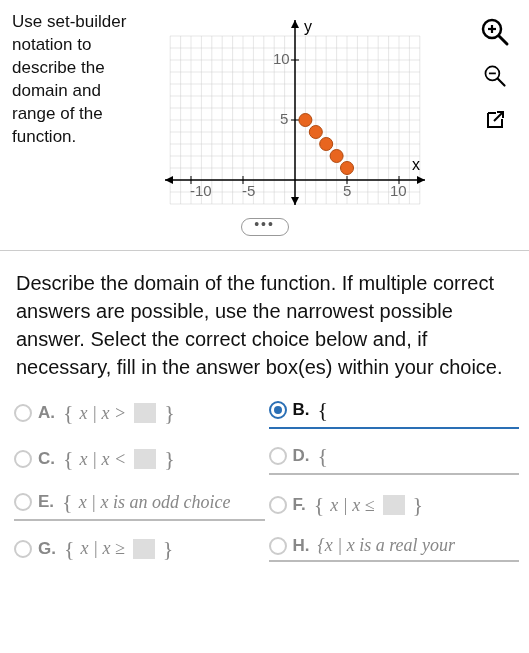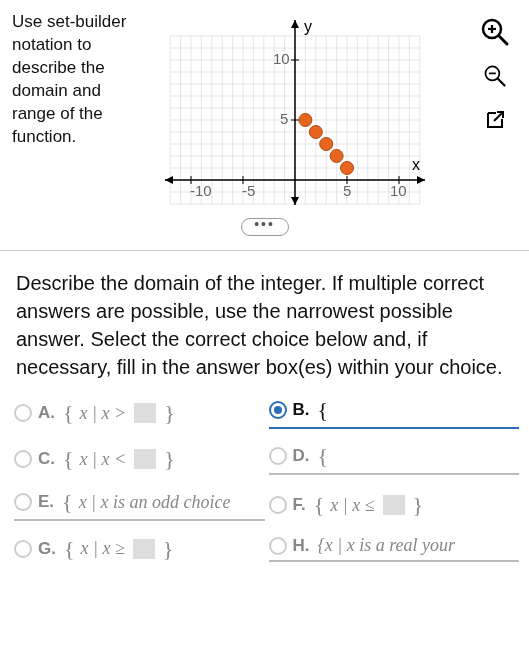--- a/index.html
+++ b/index.html
@@ -248,21 +248,21 @@
     </div>
   </div>
 </div>
 
 <div class="ellipsis-pill">
   <span>•••</span>
 </div>
 
 <hr class="divider">
 
-<div class="question-text">Describe the domain of the integer. If multiple correct answers are possible, use the narrowest possible answer. Select the correct choice below and, if necessary, fill in the answer box(es) within your choice.</div>
+<div class="question-text">Describe the domain of the function. If multiple correct answers are possible, use the narrowest possible answer. Select the correct choice below and, if necessary, fill in the answer box(es) within your choice.</div>
 
 <div class="choices">
 
   <div class="choice dimmed">
     <div class="radio"></div>
     <span class="letter">A.</span>
     <span class="brace">{</span>
     <span class="mathtext">x | x &gt;</span>
     <span class="input-box"></span>
     <span class="brace">}</span>

